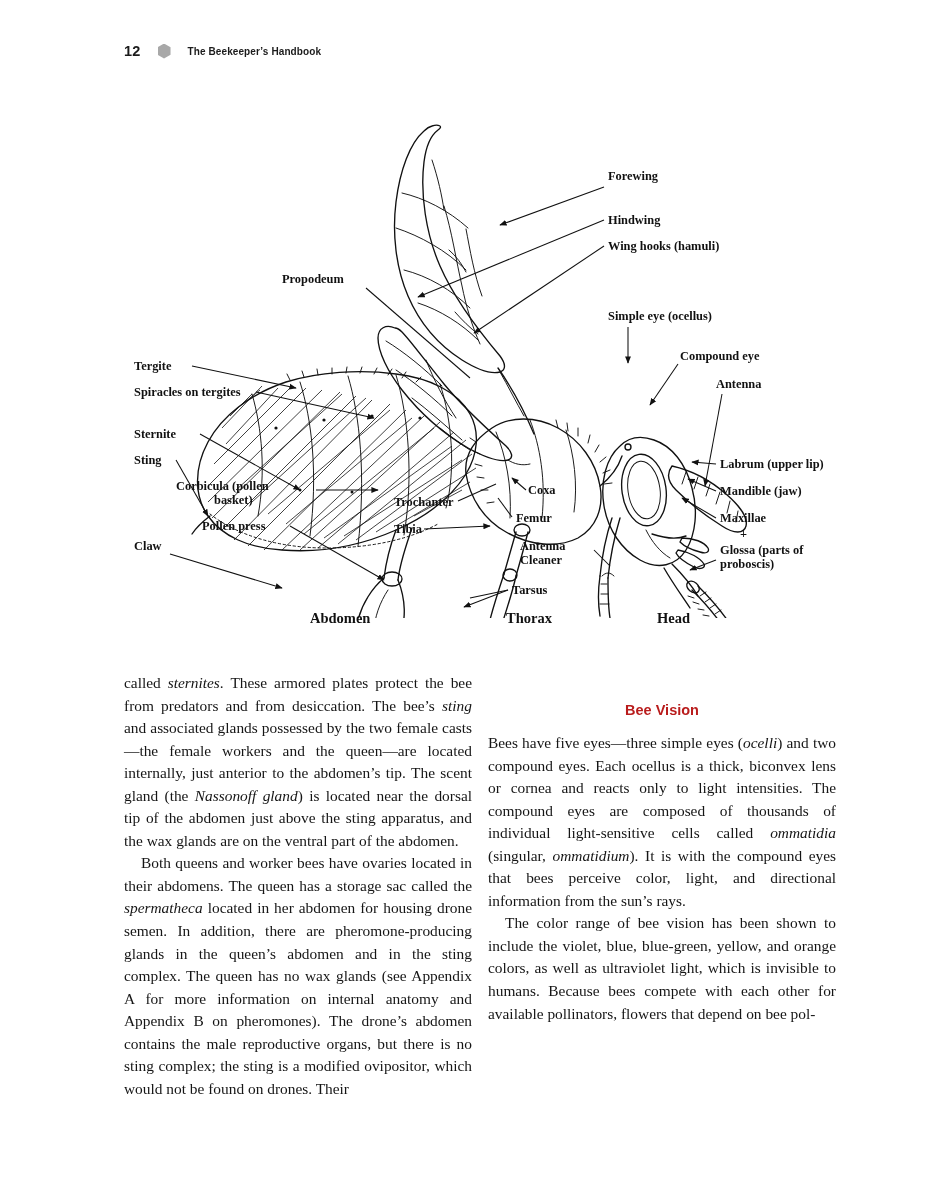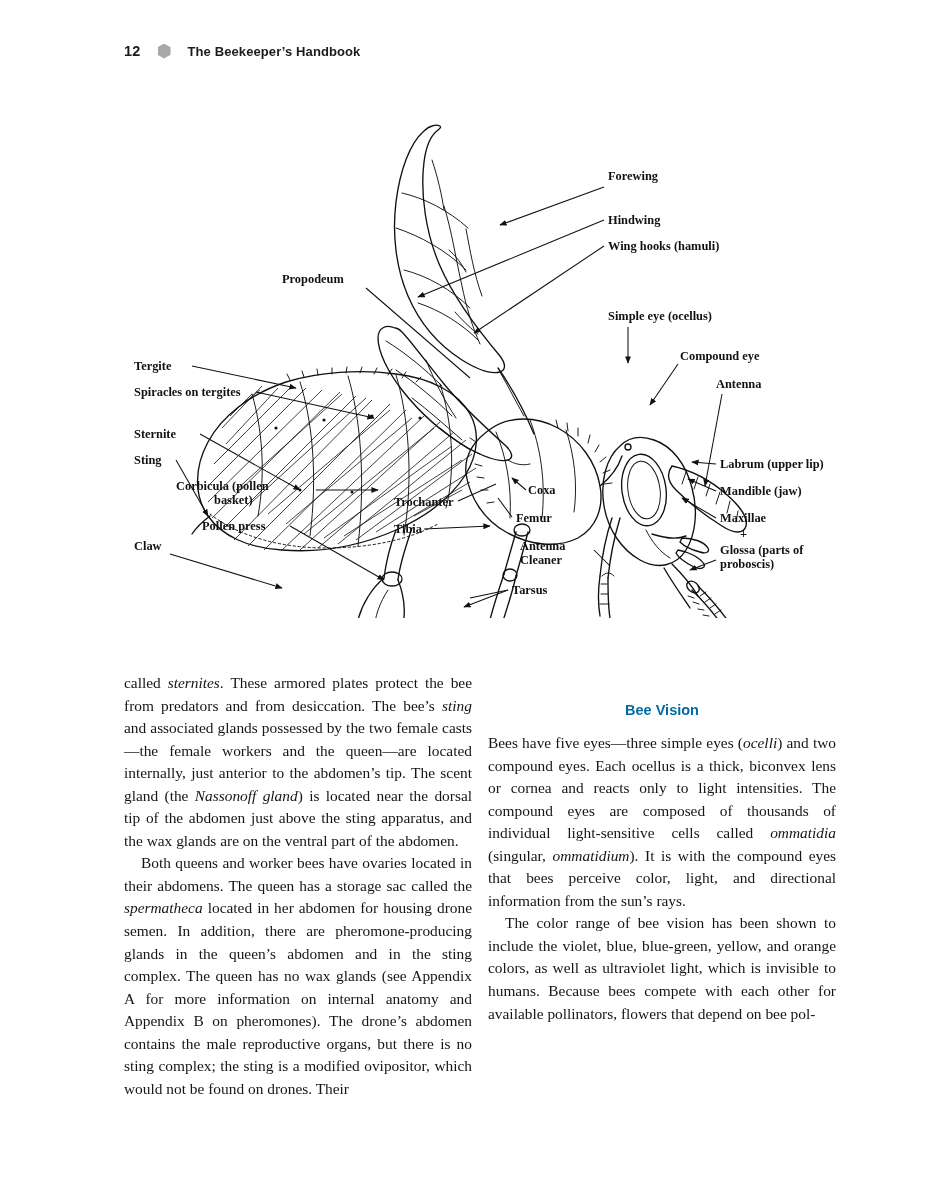--- a/index.html
+++ b/index.html
@@ -36,21 +36,21 @@
   }
   .runhead .hexmark {
     width: 13px;
     height: 15px;
     margin-left: 17px;
     background: #a8a8a8;
     clip-path: polygon(50% 0%, 100% 25%, 100% 75%, 50% 100%, 0% 75%, 0% 25%);
   }
   .runhead .rh-title {
     font-family: "Liberation Sans", sans-serif;
-    font-size: 13px;
+    font-size: 10px;
     font-weight: 600;
     color: #1b1b1b;
     margin-left: 17px;
     letter-spacing: 0.1px;
   }
 
   
   .figure-wrap {
     position: absolute;
     left: 0;
@@ -115,21 +115,21 @@
     hyphens: manual;
   }
   .col p.indent { text-indent: 17px; }
   .col i { font-style: italic; }
   .sec-head {
     font-family: "Liberation Sans", sans-serif;
     font-weight: bold;
     font-size: 14.5px;
     text-align: center;
     margin: 30px 0 14px 0;
-    color: #0369a1;
+    color: #b91c1c;
   }
 
   svg text.lbl {
     font-family: "Liberation Serif", serif;
     font-weight: bold;
     font-size: 12.4px;
     fill: #111;
   }
   svg .ldr {
     stroke: #111;
@@ -543,20 +543,25 @@
       </g>
 
       <g>
         <text class="lbl" x="512" y="496">Tarsus</text>
         <path class="ldr" d="M508,492 L470,500"></path>
         <path class="ldr" d="M508,492 L464,509" marker-end="url(#ah)"></path>
       </g>
 
     </svg>
 
+    <div class="fig-caption-row">
+      <span class="cap-abdomen">Abdomen</span>
+      <span class="cap-thorax">Thorax</span>
+      <span class="cap-head">Head</span>
+    </div>
   </div>
 
   <div class="cols">
     <div class="col">
       <p>called <i>sternites</i>. These armored plates protect the bee from predators and from desiccation. The bee’s <i>sting</i> and associated glands possessed by the two female casts—the female workers and the queen—are located internally, just anterior to the abdomen’s tip. The scent gland (the <i>Nassonoff gland</i>) is located near the dorsal tip of the abdomen just above the sting apparatus, and the wax glands are on the ventral part of the abdomen.</p>
       <p class="indent">Both queens and worker bees have ovaries located in their abdomens. The queen has a storage sac called the <i>spermatheca</i> located in her abdomen for housing drone semen. In addition, there are pheromone-producing glands in the queen’s abdomen and in the sting complex. The queen has no wax glands (see Appendix A for more information on internal anatomy and Appendix B on pheromones). The drone’s abdomen contains the male reproductive organs, but there is no sting complex; the sting is a modified ovipositor, which would not be found on drones. Their</p>
     </div>
     <div class="col">
       <div class="sec-head">Bee Vision</div>
       <p>Bees have five eyes—three simple eyes (<i>ocelli</i>) and two compound eyes. Each ocellus is a thick, biconvex lens or cornea and reacts only to light intensities. The compound eyes are composed of thousands of individual light-sensitive cells called <i>ommatidia</i> (singular, <i>ommatidium</i>). It is with the compound eyes that bees perceive color, light, and directional information from the sun’s rays.</p>

